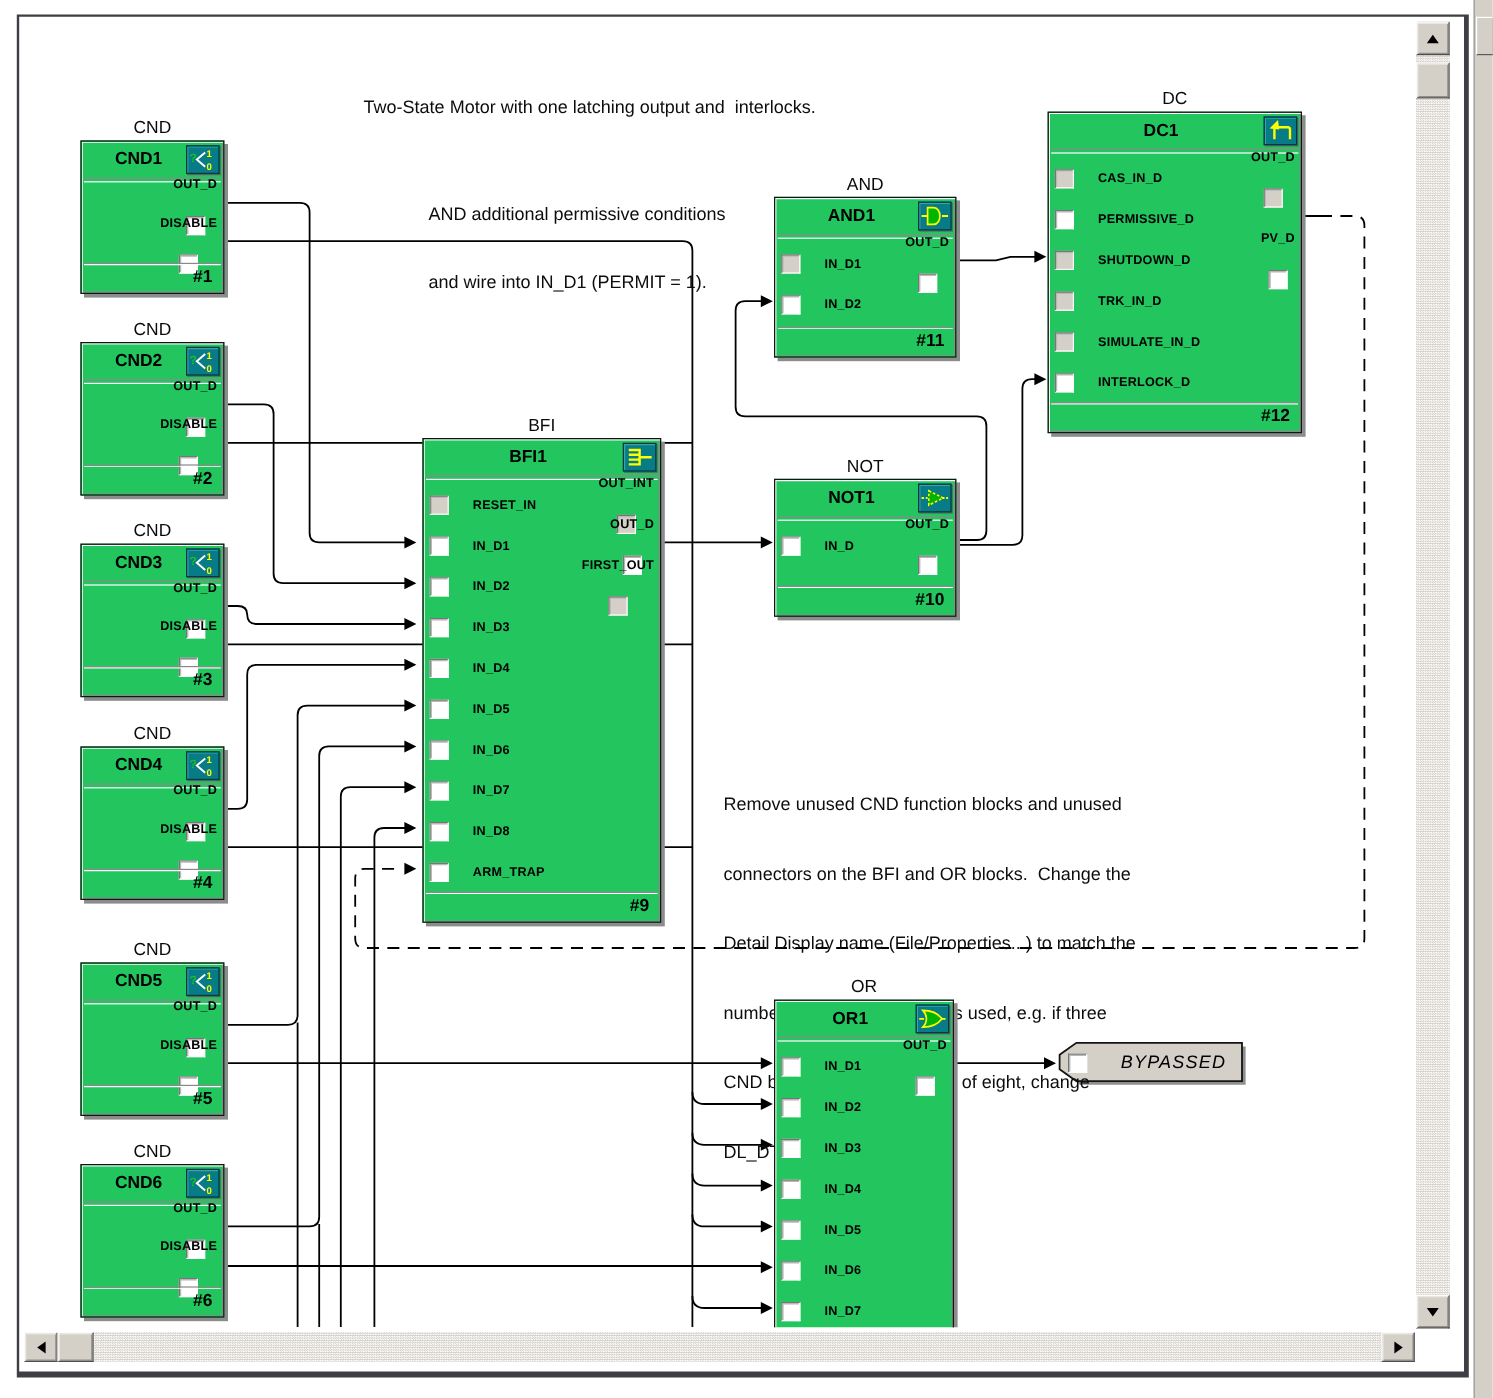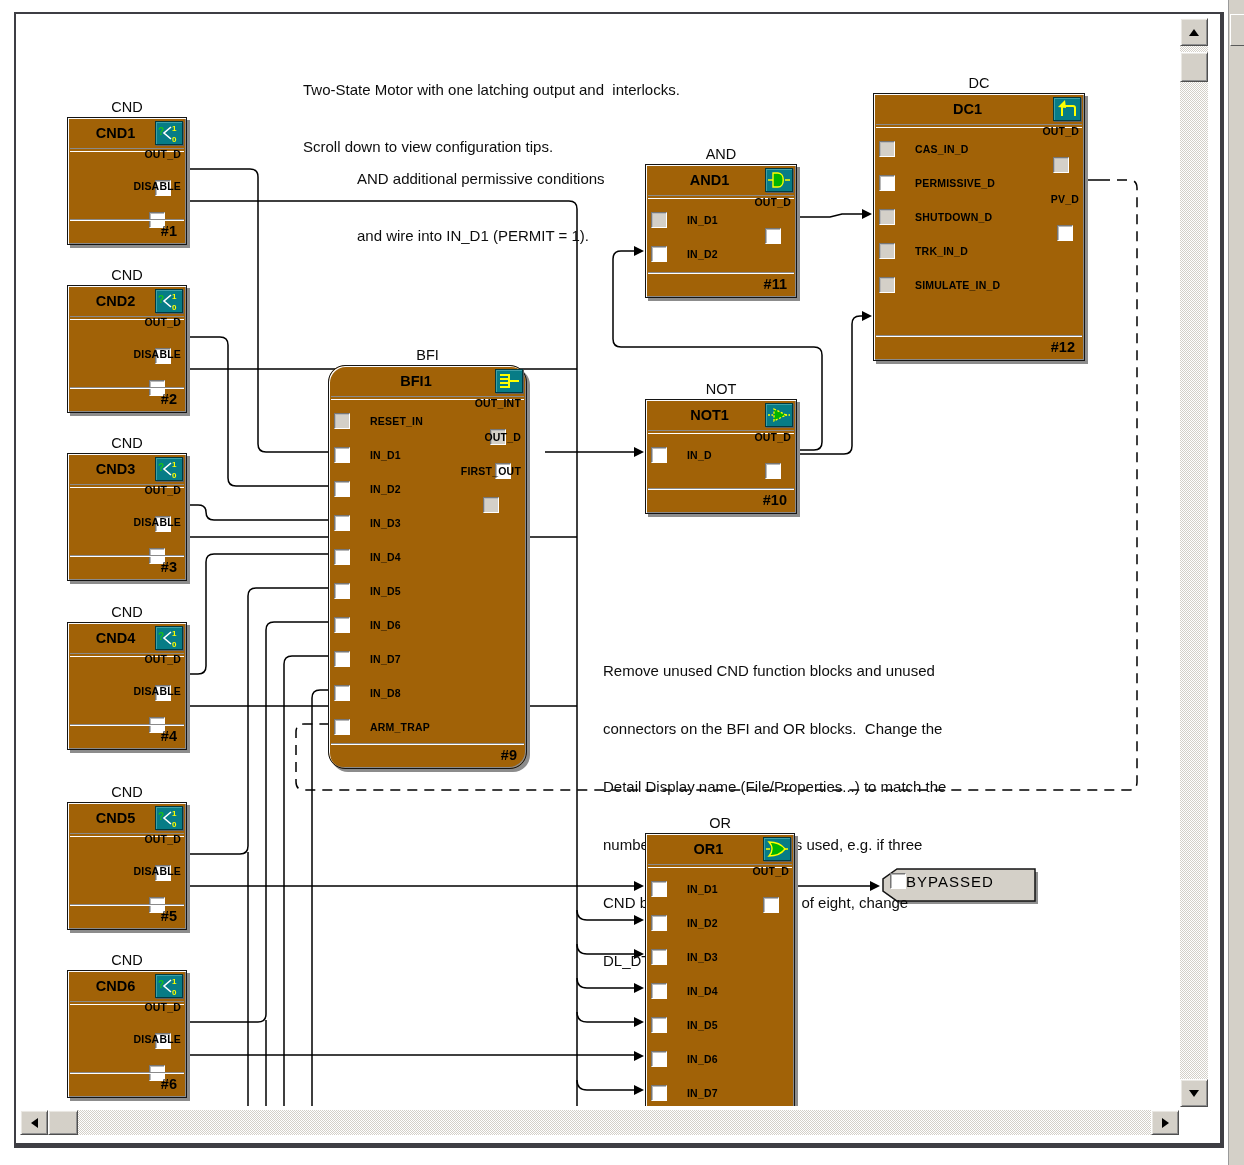--- a/index.html
+++ b/index.html
@@ -18,21 +18,21 @@
   .track{background-color:#e9e7e2;background-image:conic-gradient(#ffffff 90deg,#d4d0c8 90deg 180deg,#ffffff 180deg 270deg,#d4d0c8 270deg);background-size:2px 2px;}
   #vscroll{position:absolute;left:1180px;top:18px;width:28px;height:1089px;}
   #hscroll{position:absolute;left:20px;top:1110px;width:1159px;height:25px;}
   .sbtn{position:absolute;background:#d4d0c8;border:1px solid;border-color:#fdfdfd #4f4f4f #4f4f4f #fdfdfd;
         box-shadow:inset 1px 1px 0 #e9e7e2, inset -1px -1px 0 #8f8f8f;display:flex;align-items:center;justify-content:center;}
   .tri-up{width:0;height:0;border-left:5px solid transparent;border-right:5px solid transparent;border-bottom:7px solid #000;}
   .tri-down{width:0;height:0;border-left:5px solid transparent;border-right:5px solid transparent;border-top:7px solid #000;}
   .tri-left{width:0;height:0;border-top:5px solid transparent;border-bottom:5px solid transparent;border-right:7px solid #000;}
   .tri-right{width:0;height:0;border-top:5px solid transparent;border-bottom:5px solid transparent;border-left:7px solid #000;}
   
-  .block{position:absolute;background:#a16207;border:1px solid #141414;
+  .block{position:absolute;background:#22c55e;border:1px solid #141414;
          box-shadow:inset 1px 1px 0 #fbfbfb, inset -1px -1px 0 #8a8a8a, 3px 3px 0 #8c8c8c;}
   .btitle{position:absolute;top:-19px;left:0;right:0;text-align:center;font-size:14.5px;color:#0a0a0a;}
   .hdr{height:30px;display:flex;align-items:center;padding:0 3px 0 8px;font-weight:bold;}
   .bname{flex:1;text-align:center;font-size:14.5px;color:#000;}
   .icon{width:26px;height:22px;background:#077c86;border:1px solid #023a3f;
         box-shadow:inset 1px 1px 0 #3ea0a8, 1px 1px 0 #606060;flex:0 0 auto;}
   .icon svg{display:block;}
   .sep{height:2px;margin:0 2px;border-top:1px solid #8a8a8a;border-bottom:1px solid #ffffff;}
   .ports{padding:4px 5px 0 5px;}
   .prow{height:34px;display:flex;align-items:center;justify-content:space-between;}
@@ -44,21 +44,21 @@
        box-shadow:inset 1px 1px 0 #b8b8b8;flex:0 0 auto;}
   .box.nc{background:#d4d0c8;}
   .ftr{position:absolute;left:2px;right:2px;bottom:2px;height:22px;line-height:22px;text-align:right;
        padding-right:7px;font-size:14.5px;font-weight:700;color:#000;
        border-top:1px solid #8a8a8a;box-shadow:inset 0 1px 0 #ffffff;}
   
   .note{position:absolute;color:#0d0d0d;font-size:15px;white-space:pre;}
   .note div{height:23px;}
   .tips div{height:24px;}
   
-  #tag-overlay{position:absolute;left:890px;top:873px;width:140px;height:25px;display:flex;align-items:flex-start;gap:0;}
+  #tag-overlay{position:absolute;left:890px;top:873px;width:140px;height:25px;display:flex;align-items:center;gap:28px;font-style:italic;}
   #tag-overlay .plabel{font-size:15px;font-weight:400;letter-spacing:1px;}
 </style>
 </head>
 <body>
 
 <svg width="0" height="0" style="position:absolute">
   <defs>
     <symbol id="i-cnd" viewBox="0 0 26 22">
       <text x="2" y="13" font-size="10" font-weight="bold" fill="#19c219" font-family="Liberation Sans,sans-serif">?</text>
       <path d="M15,5 L8,11 L15,17" fill="none" stroke="#ffffff" stroke-width="1.6"></path>
@@ -151,21 +151,20 @@
           <path d="M880,886 l-10,-5 v10 z"></path>
         </g>
         <g>
           <path d="M900,872 H1038 V904 H900 L886,894 V882 Z" fill="#8f8f8f"></path>
           <path d="M897,869 H1035 V901 H897 L883,891 V879 Z" fill="#d4d0c8" stroke="#141414" stroke-width="1.5"></path>
         </g>
       </svg>
 
       <div class="note" style="left:303px;top:47px;">
         <div>Two-State Motor with one latching output and  interlocks.</div>
-        <div>Scroll down to view configuration tips.</div>
       </div>
       <div class="note" style="left:357px;top:136px;">
         <div>AND additional permissive conditions</div>
         <div>and wire into IN_D1 (PERMIT = 1).</div>
       </div>
       <div class="note tips" style="left:603px;top:628px;">
         <div>Remove unused CND function blocks and unused</div>
         <div>connectors on the BFI and OR blocks.  Change the</div>
         <div>Detail Display name (File/Properties...) to match the</div>
         <div>number of interlock conditions used, e.g. if three</div>
@@ -334,21 +333,21 @@
           <div class="prow">
               <span class="pout">
                 <span class="plabel">DISABLE</span>
                 <span class="box"></span>
               </span>
             </div>
         </div>
         <div class="ftr">#6</div>
       </div>
 
-      <div class="block" style="left:328px;top:365px;width:197px;height:402px;border-radius:17px;">
+      <div class="block" style="left:352px;top:365px;width:197px;height:402px;">
         <div class="btitle">BFI</div>
         <div class="hdr">
             <span class="bname">BFI1</span>
           <span class="icon">
               <svg width="26" height="22">
                 <use href="#i-bfi"></use>
               </svg>
             </span>
           </div>
         <div class="sep"></div>
@@ -528,20 +527,26 @@
           <div class="prow">
               <span class="pin">
                 <span class="box nc"></span>
                 <span class="plabel">TRK_IN_D</span>
               </span>
             </div>
           <div class="prow">
               <span class="pin">
                 <span class="box nc"></span>
                 <span class="plabel">SIMULATE_IN_D</span>
+              </span>
+            </div>
+          <div class="prow">
+              <span class="pin">
+                <span class="box"></span>
+                <span class="plabel">INTERLOCK_D</span>
               </span>
             </div>
         </div>
         <div class="ftr">#12</div>
       </div>
 
       <div class="block" style="left:645px;top:833px;width:148px;height:330px;">
         <div class="btitle">OR</div>
         <div class="hdr">
             <span class="bname">OR1</span>

